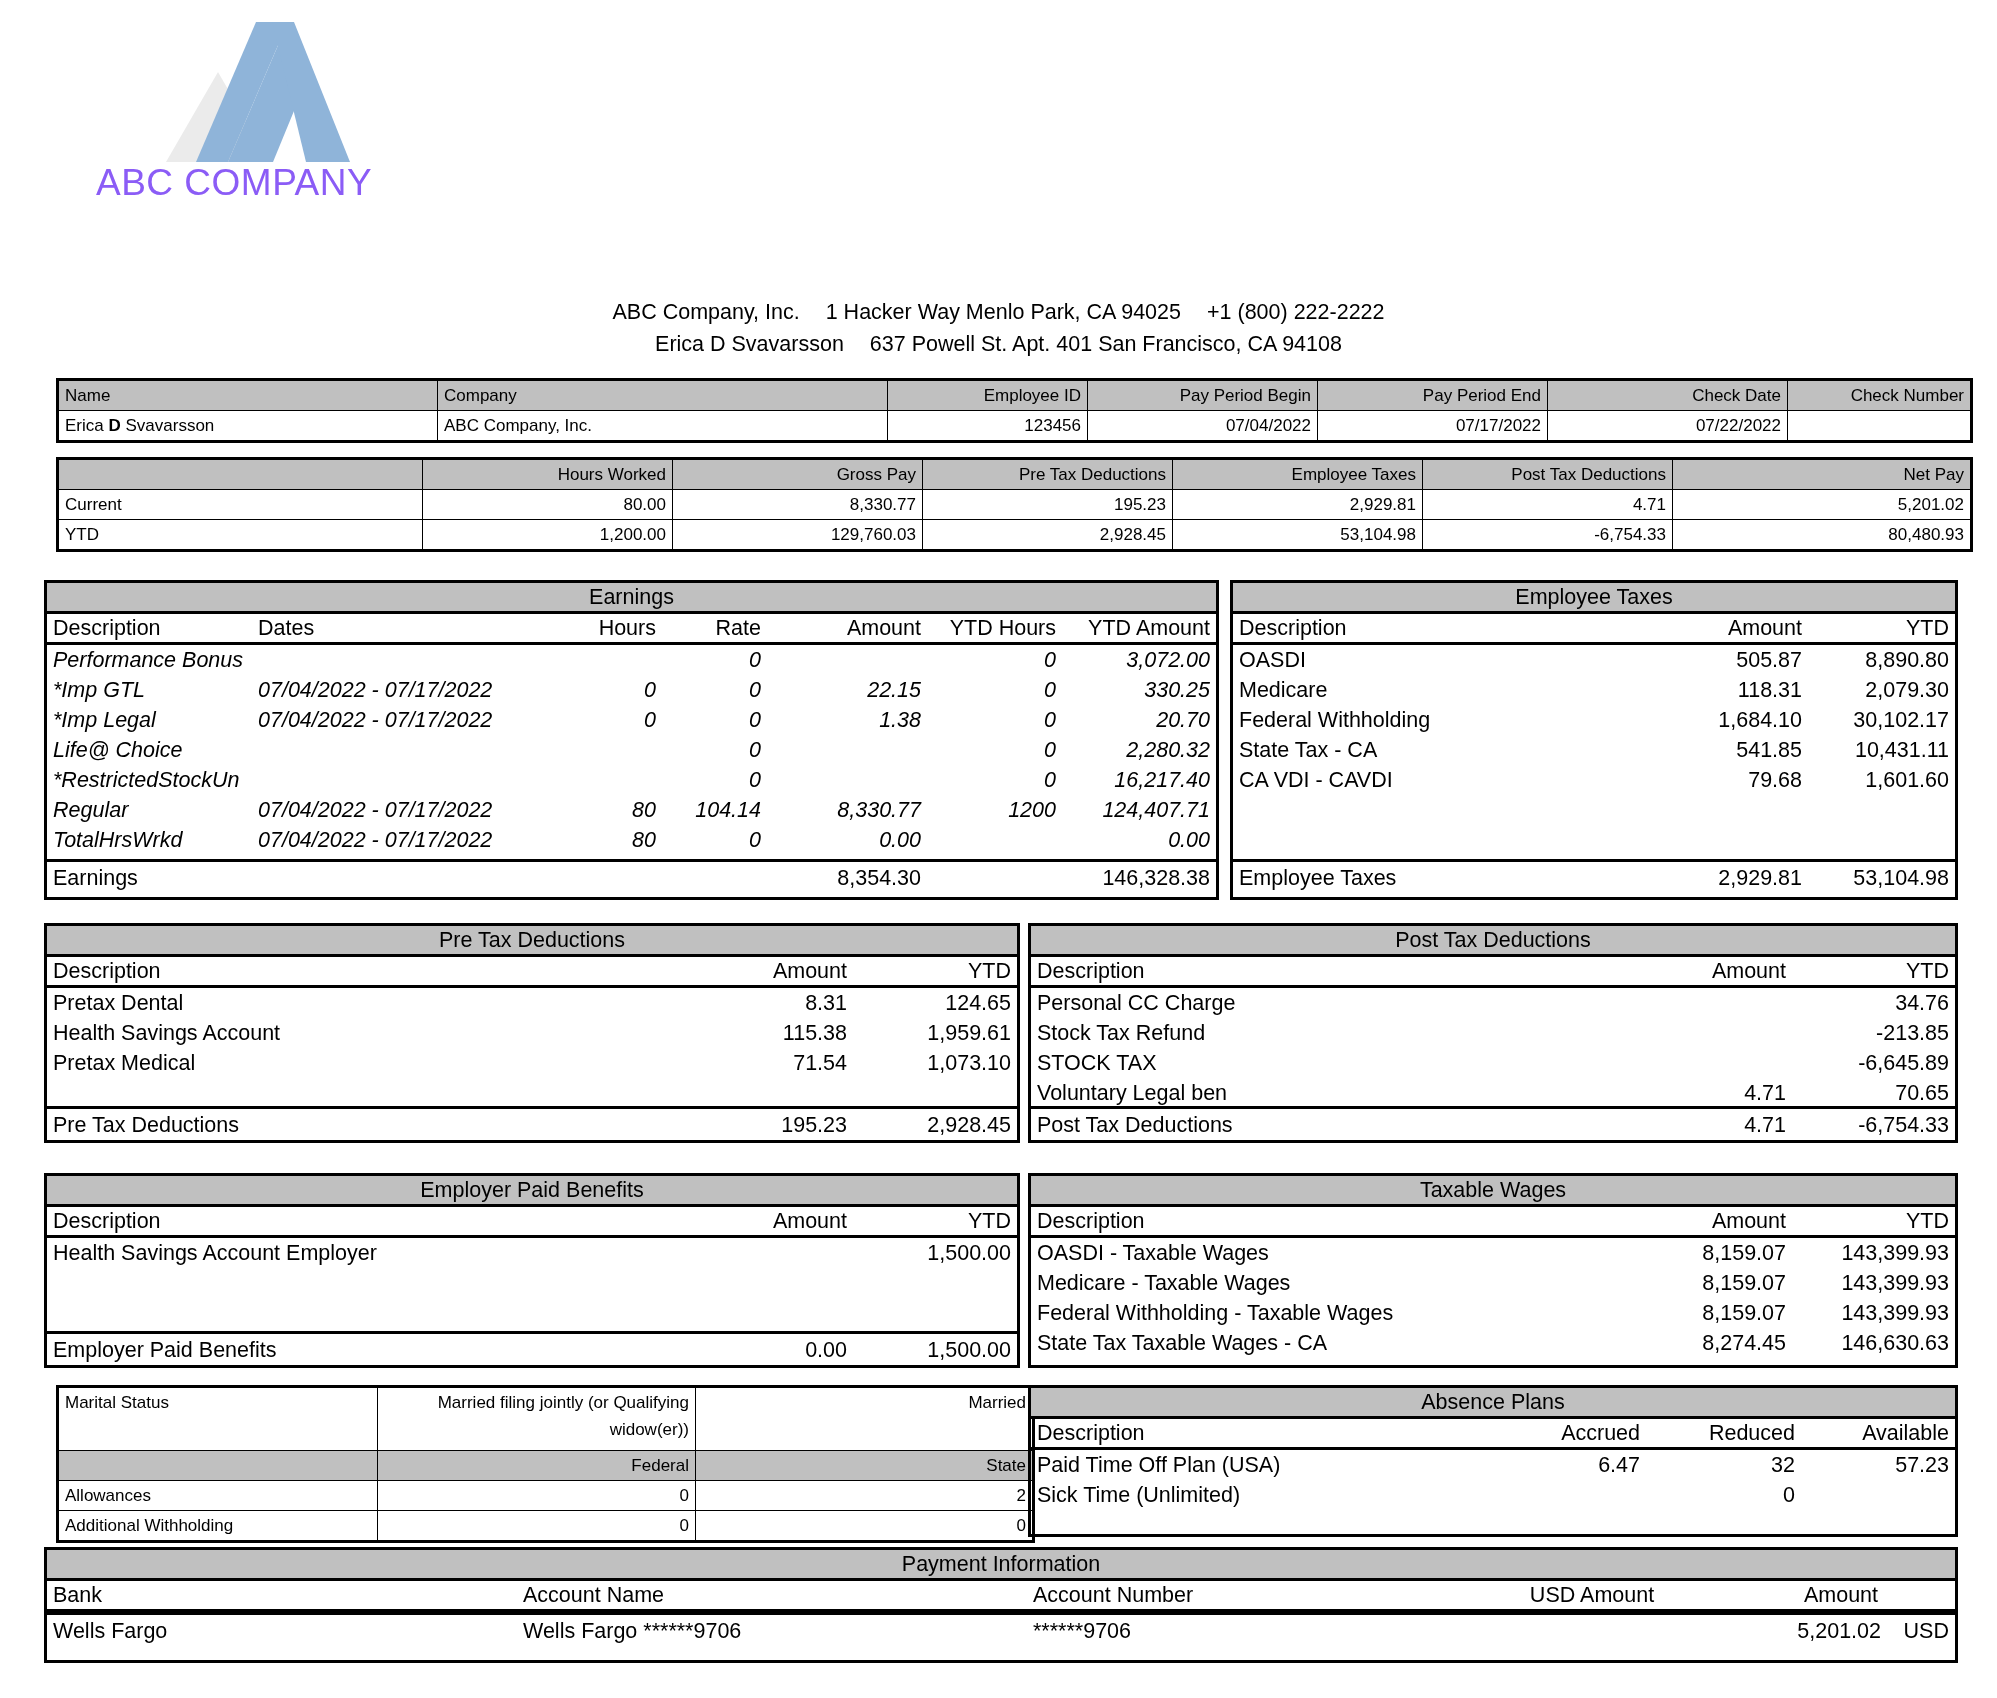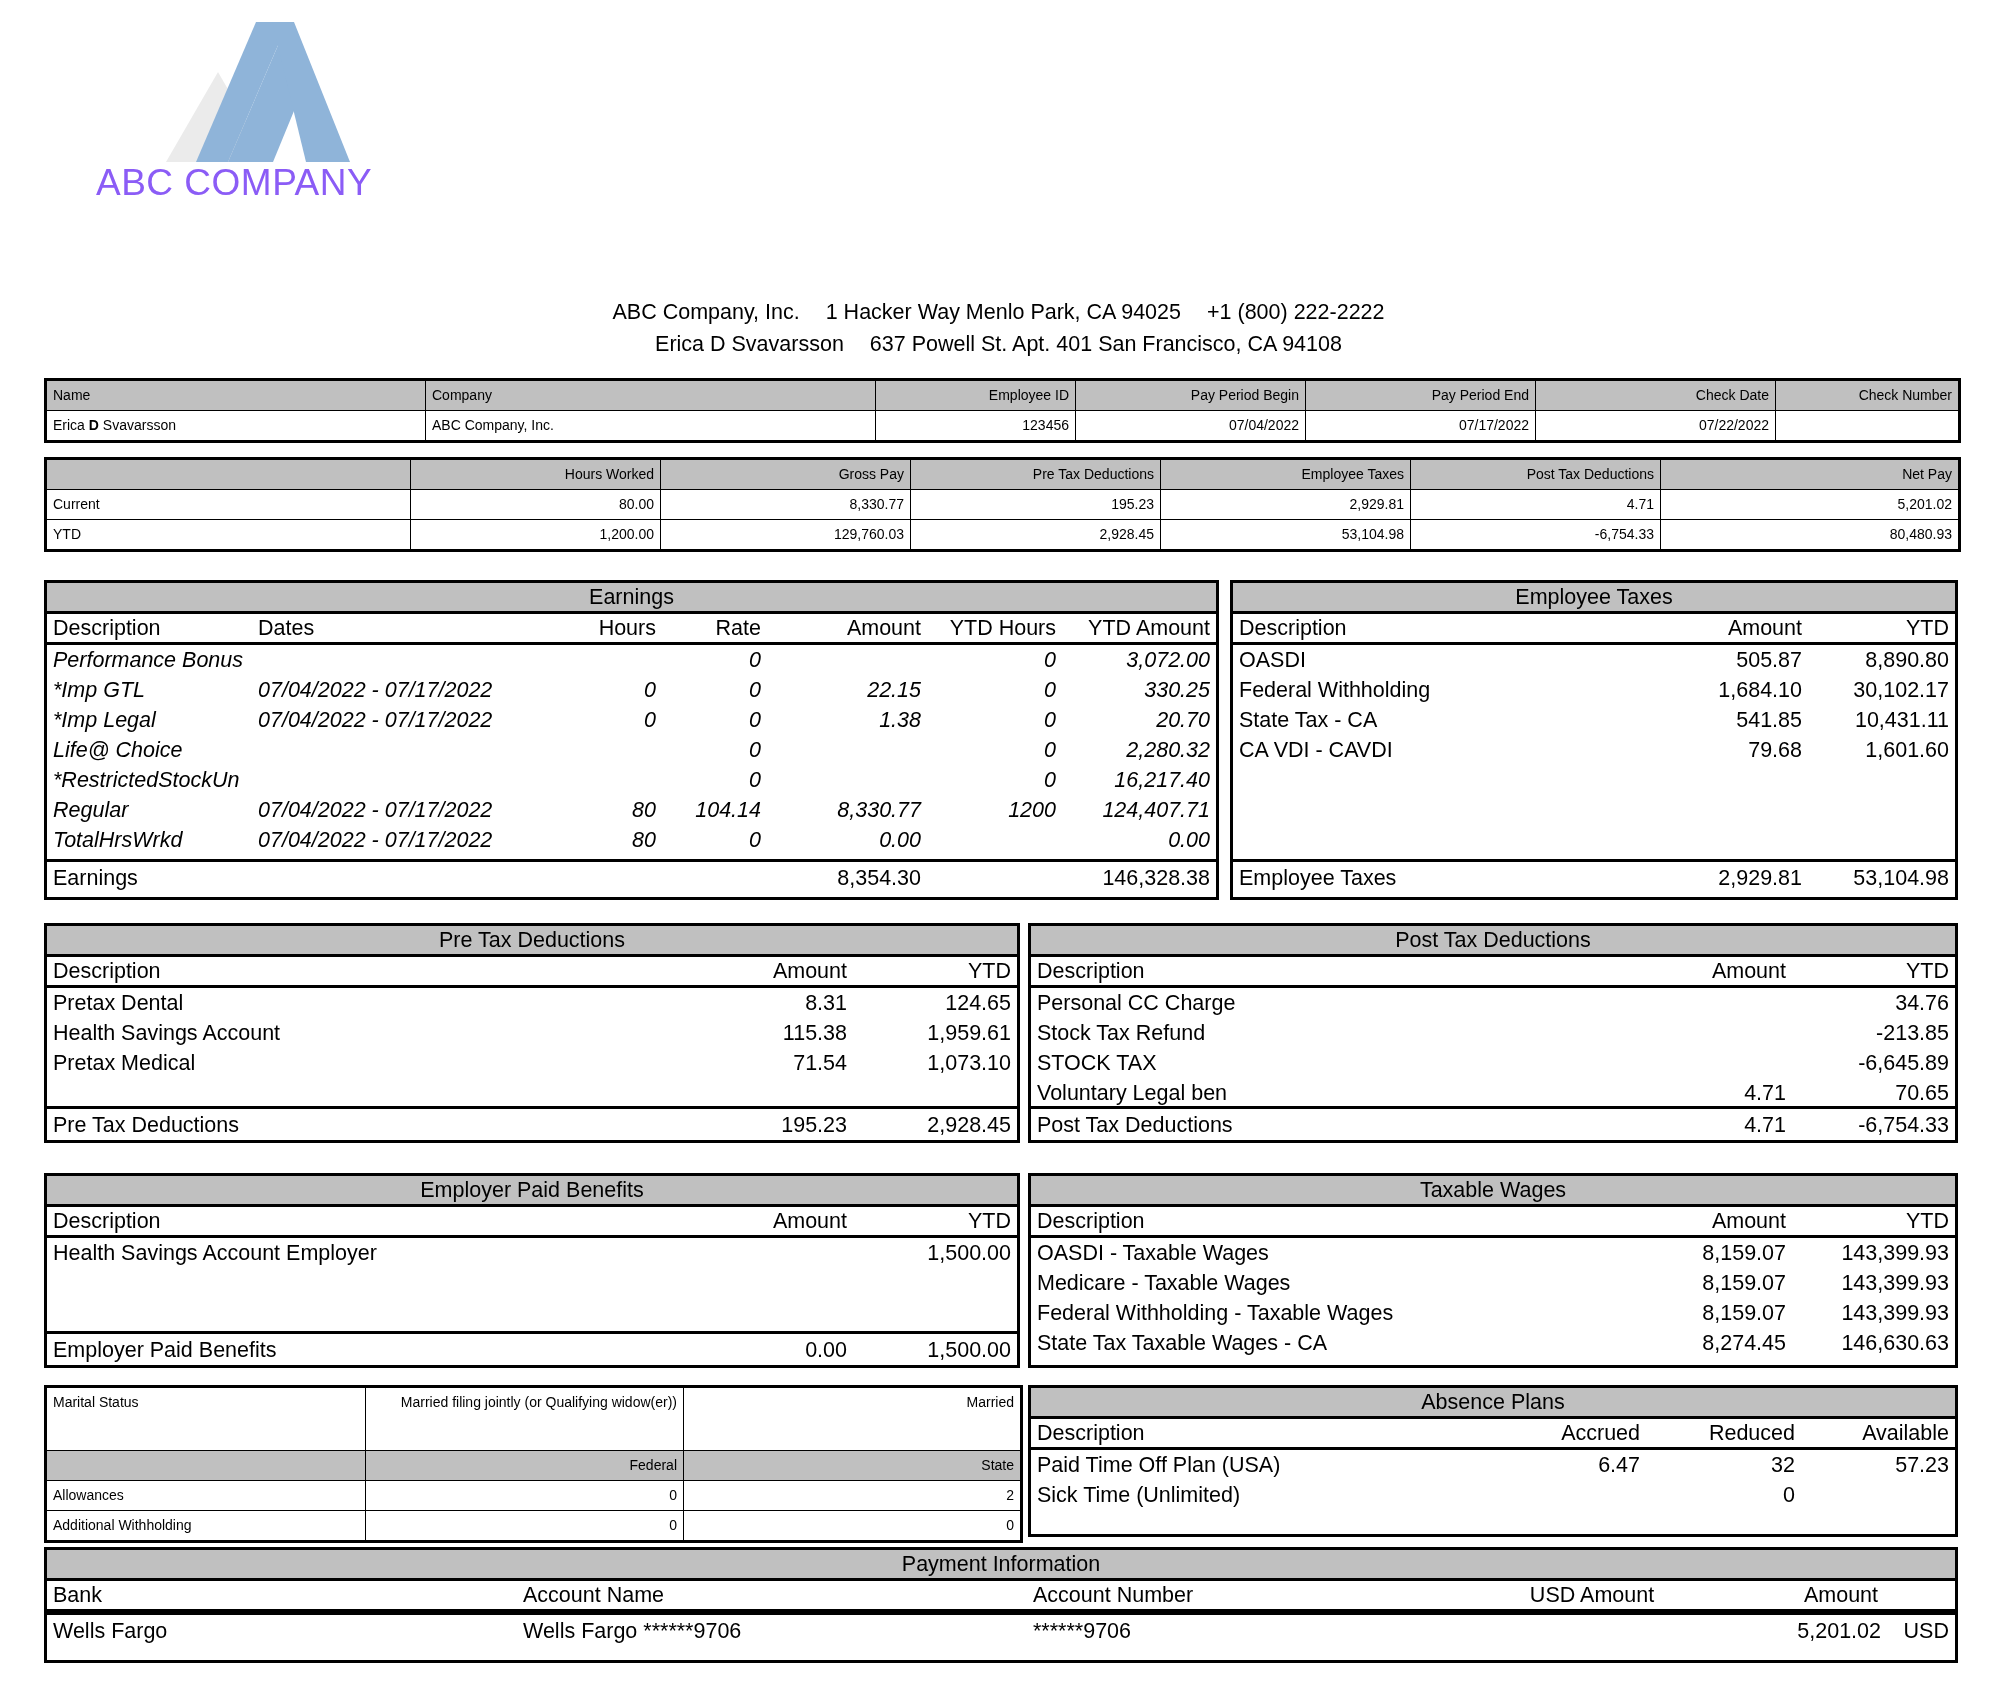--- a/index.html
+++ b/index.html
@@ -56,22 +56,23 @@
     font-size: 21.5px;
     line-height: 32px;
     white-space: pre;
   }
   .gap { display:inline-block; width: 26px; }
 
   
   table.stub {
     border-collapse: collapse;
     table-layout: fixed;
-    font-size: 14px;
+    font-size: 17px;
     width: 100%;
+    margin-left: 12px;
   }
   table.stub td, table.stub th {
     border: 1px solid #000;
     padding: 1px 6px;
     vertical-align: top;
     font-weight: normal;
     line-height: 27px;
     height: 29px;
     background: #ffffff;
     box-sizing: border-box;
@@ -328,20 +329,25 @@
       <div class="r" style="width:175px">Amount</div>
       <div class="r" style="width:147px">YTD</div>
     </div>
     <div class="body-area" style="height:214px;">
       <div class="drow">
         <div class="l" style="width:400px">OASDI</div>
         <div class="r" style="width:175px">505.87</div>
         <div class="r" style="width:147px">8,890.80</div>
       </div>
       <div class="drow">
+        <div class="l" style="width:400px">Medicare</div>
+        <div class="r" style="width:175px">118.31</div>
+        <div class="r" style="width:147px">2,079.30</div>
+      </div>
+      <div class="drow">
         <div class="l" style="width:400px">Federal Withholding</div>
         <div class="r" style="width:175px">1,684.10</div>
         <div class="r" style="width:147px">30,102.17</div>
       </div>
       <div class="drow">
         <div class="l" style="width:400px">State Tax - CA</div>
         <div class="r" style="width:175px">541.85</div>
         <div class="r" style="width:147px">10,431.11</div>
       </div>
       <div class="drow">

